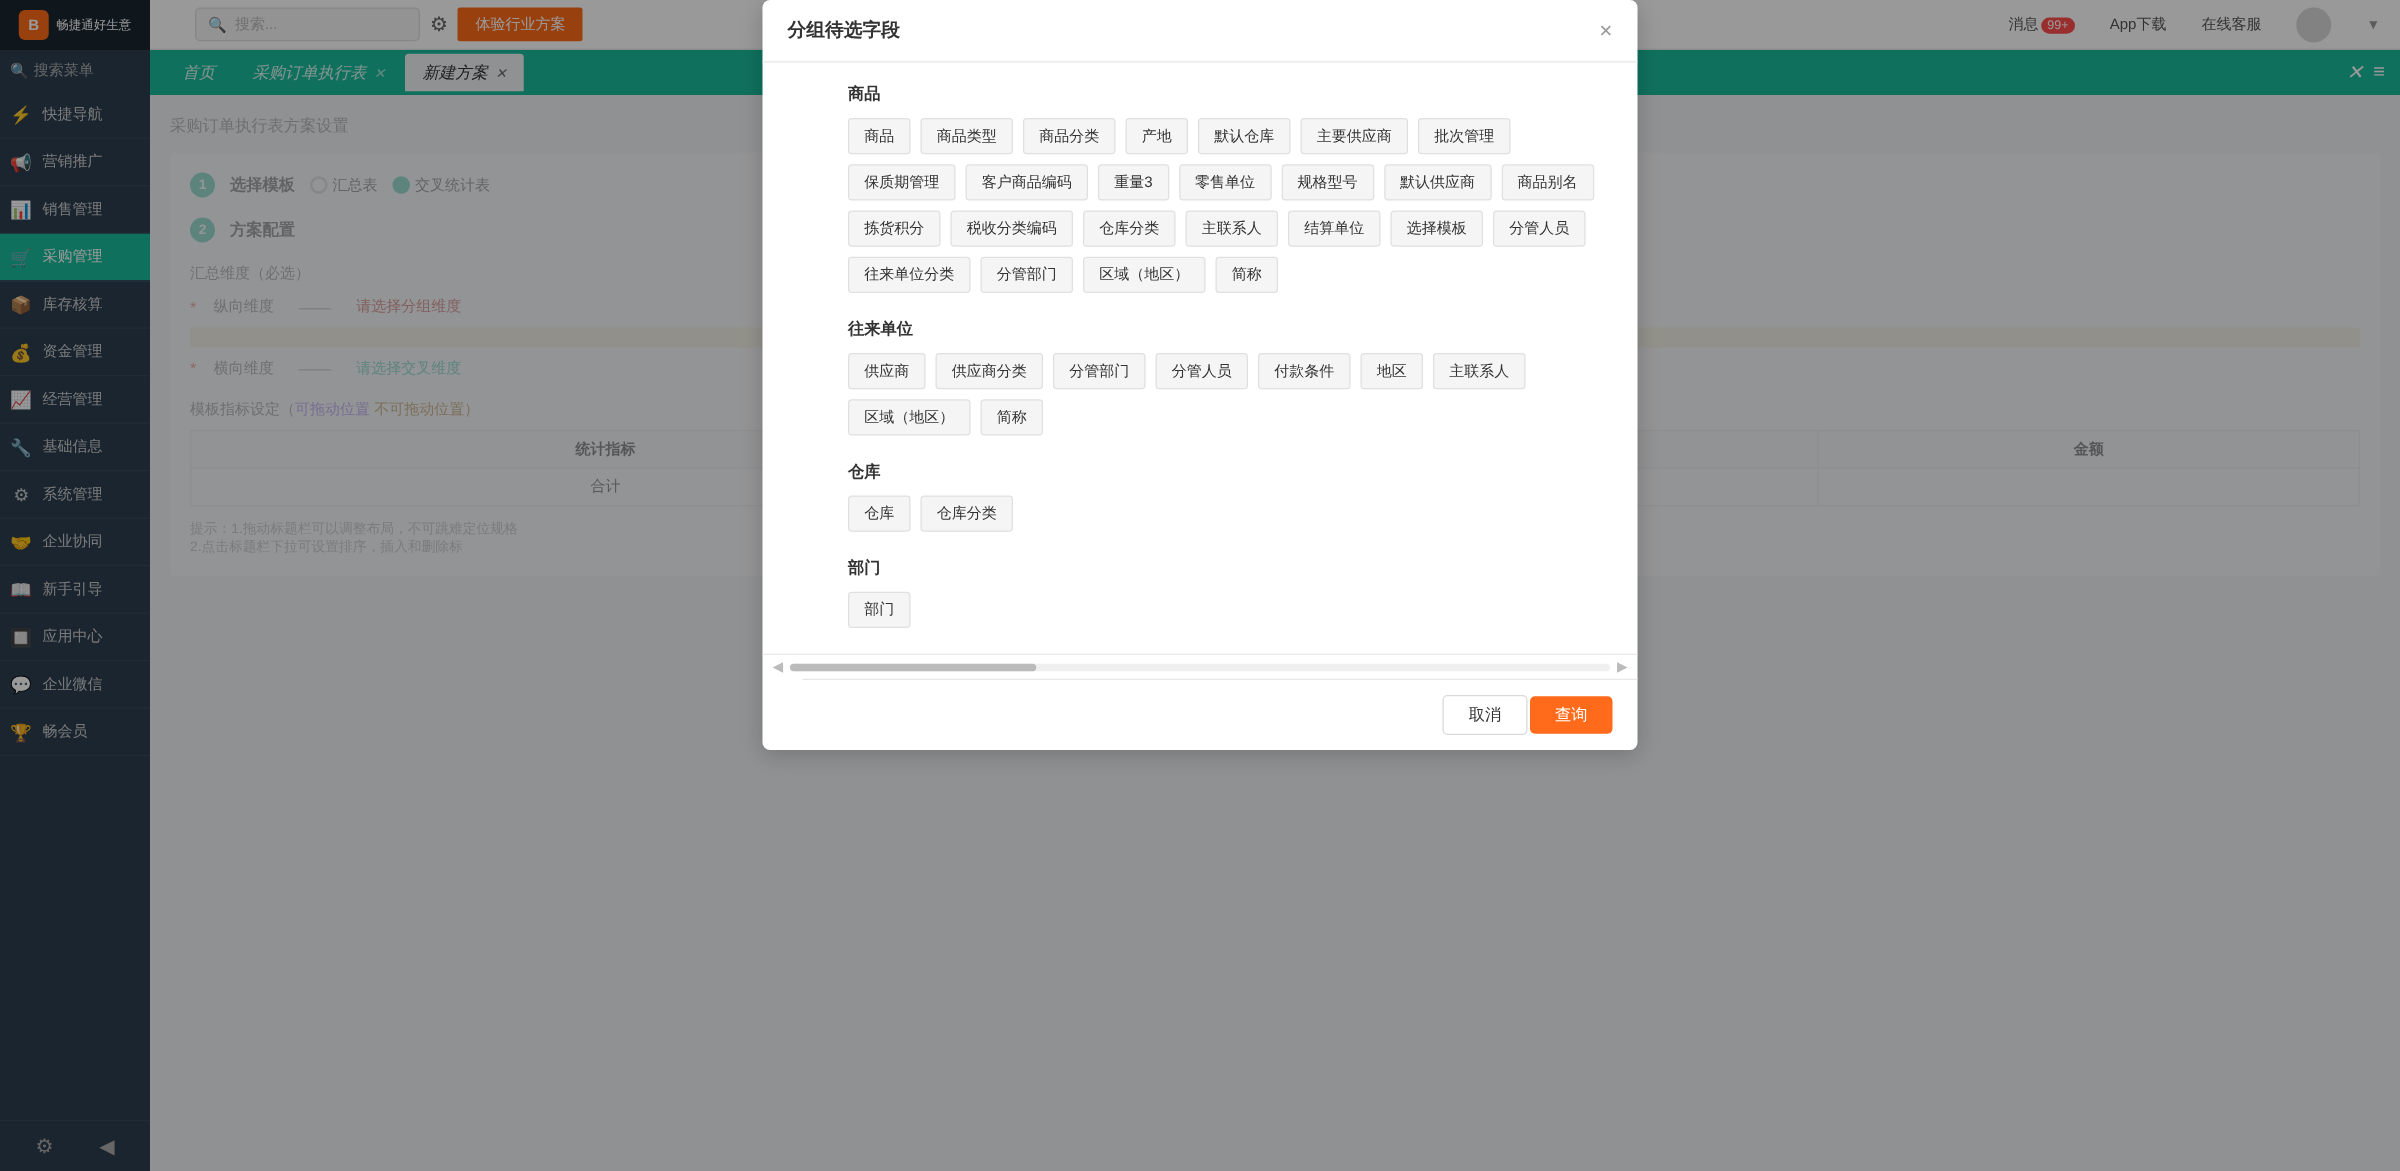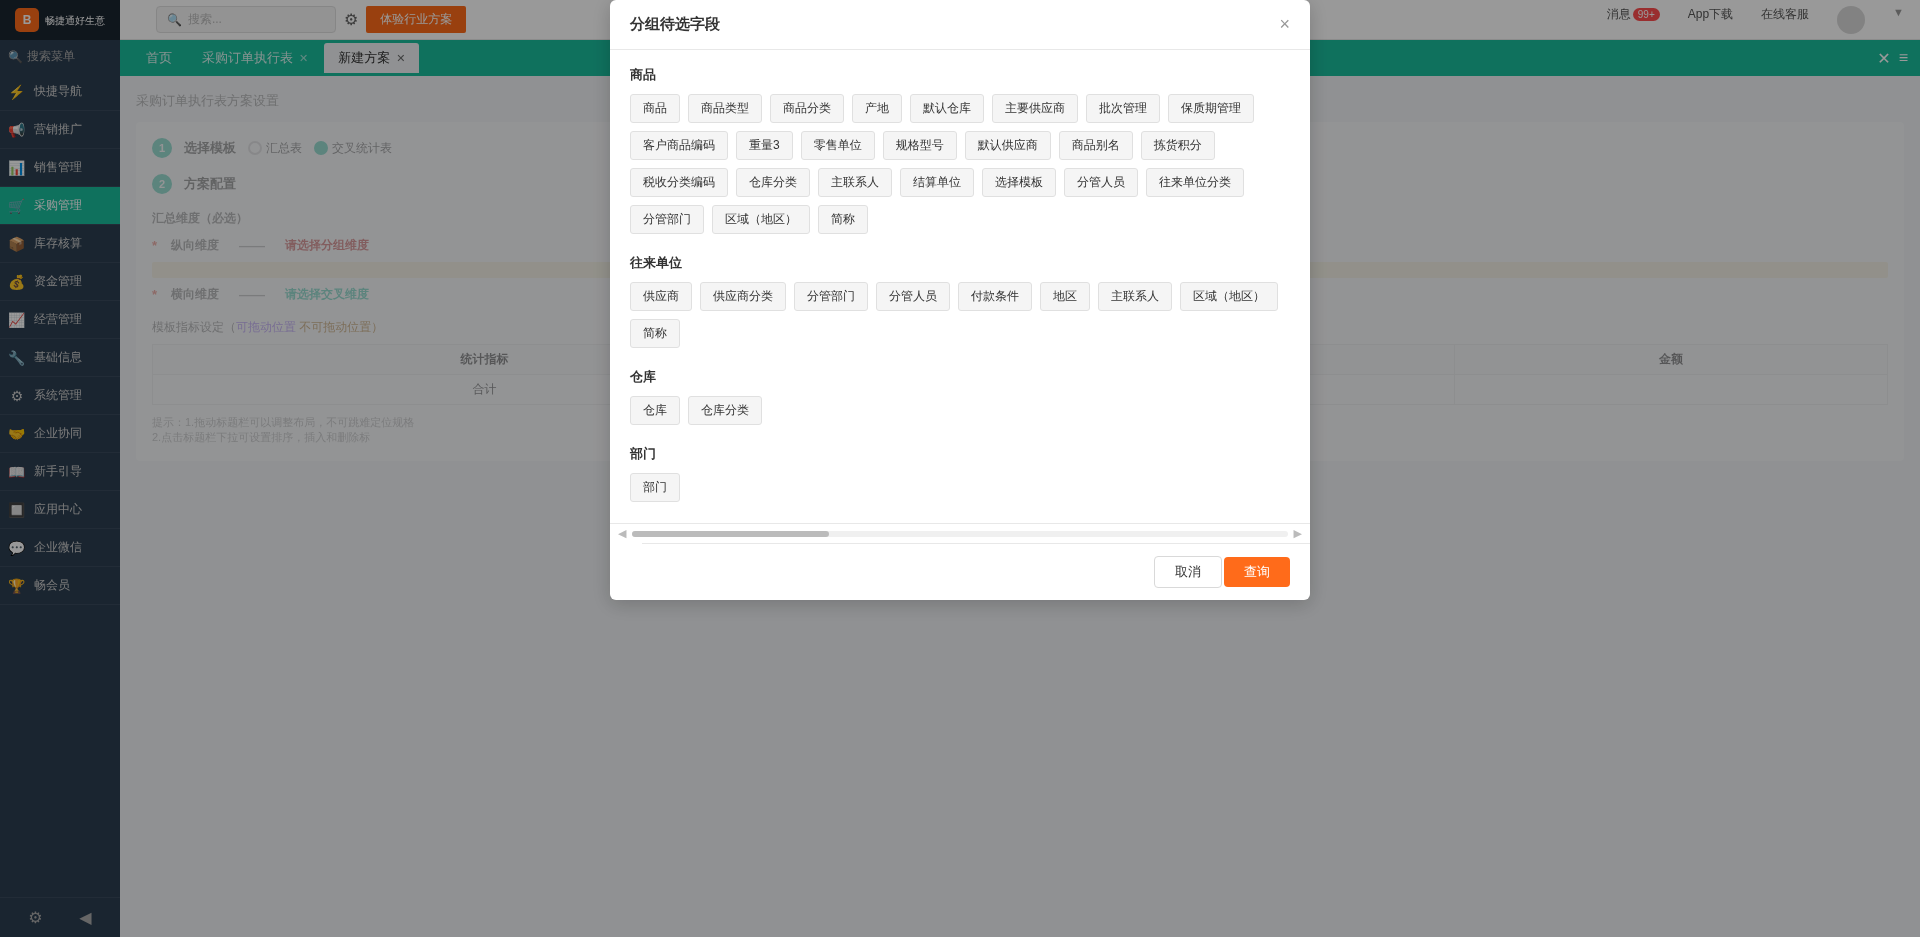--- a/index.html
+++ b/index.html
@@ -36,21 +36,21 @@
       background: #ff6b1a;
       color: white;
       border: none;
       border-radius: 2px;
       padding: 5px 14px;
       font-size: 12px;
       cursor: pointer;
     }
     .top-right {
       display: flex;
-      align-items: flex-start;
+      align-items: center;
       gap: 28px;
       font-size: 12px;
       color: #555;
     }
     .badge {
       background: #ff4d4f;
       color: white;
       border-radius: 10px;
       font-size: 10px;
       padding: 1px 5px;
@@ -63,21 +63,21 @@
     }
 
     
     .nav-tabs {
       height: 36px;
       background: #1abc9c;
       display: flex;
       align-items: center;
       padding: 0 12px;
       gap: 2px;
-      position: fixed; top: 40px; left: 120px; right: 0; z-index: 99;
+      position: fixed; top: 40px; left: 120px; right: 0; z-index: 99; font-style: italic;
     }
     .nav-tab {
       padding: 4px 14px;
       color: rgba(255,255,255,0.85);
       font-size: 13px;
       cursor: pointer;
       border-radius: 3px 3px 0 0;
       display: flex; align-items: center; gap: 6px;
       height: 30px;
     }
@@ -206,20 +206,21 @@
       display: flex;
       align-items: center;
       justify-content: space-between;
     }
     .modal-title { font-size: 15px; font-weight: bold; color: #333; }
     .modal-close { cursor: pointer; color: #999; font-size: 18px; }
     .modal-body {
       flex: 1;
       overflow-y: auto;
       padding: 16px 20px;
+      margin-left: 48px;
     }
 
     
     .field-group { margin-bottom: 20px; }
     .field-group-title {
       font-size: 13px;
       font-weight: bold;
       color: #333;
       margin-bottom: 10px;
     }
@@ -262,21 +263,21 @@
       background: #ff6b1a;
       border: none;
       border-radius: 4px;
       cursor: pointer;
       font-size: 13px;
       color: white;
     }
 
     
     .bg-form { opacity: 0.4; pointer-events: none; }
-    .config-section { margin-bottom: 16px; font-weight: bold; }
+    .config-section { margin-bottom: 16px; }
     .config-row { display: flex; align-items: center; gap: 12px; margin-bottom: 8px; }
     .stats-table { width: 100%; border-collapse: collapse; font-size: 12px; }
     .stats-table th, .stats-table td {
       border: 1px solid #e8e8e8;
       padding: 6px 10px;
       text-align: center;
     }
     .stats-table th { background: #fafafa; }
 
     

